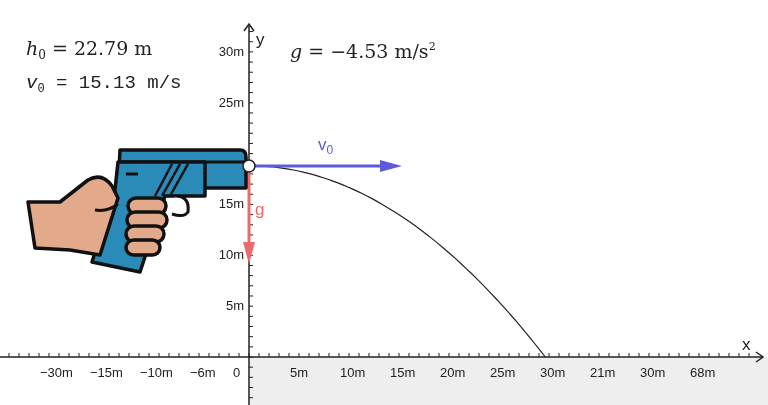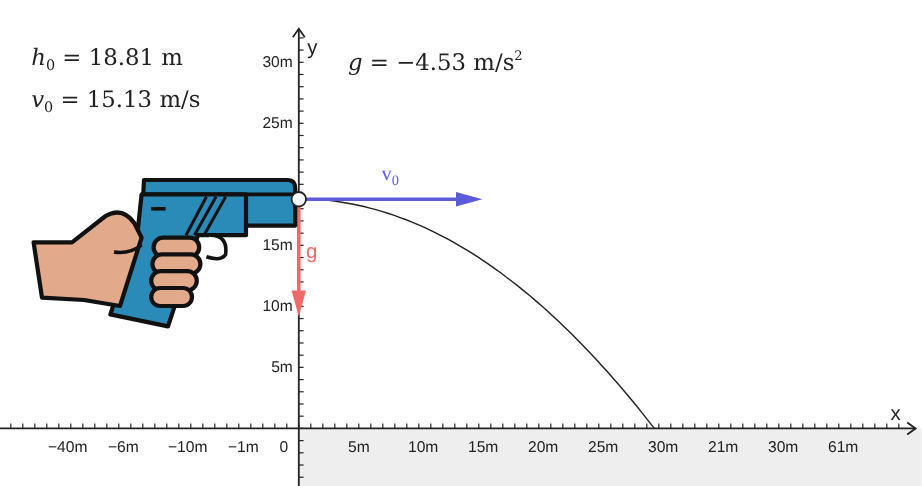--- a/index.html
+++ b/index.html
@@ -177,45 +177,45 @@
 
     <rect x="128" y="198" width="38" height="16" rx="8" fill="#e2aa8a"></rect>
     <rect x="127" y="212" width="40" height="16" rx="8" fill="#e2aa8a"></rect>
     <rect x="126" y="226" width="38" height="16" rx="8" fill="#e2aa8a"></rect>
     <rect x="126" y="240" width="34" height="15" rx="7.5" fill="#e2aa8a"></rect>
   </g>
 
   <circle cx="249" cy="166" r="6" fill="#fff" stroke="#222" stroke-width="1.5"></circle>
 </svg>
 
-<div class="math" style="left:26px;top:37px;"><i>h</i><sub>0</sub> <span>= 18.81 m</span></div>
-<div class="math" style="left:26px;top:72px;"><i>v</i><sub>0</sub> <span>= 15.13 m/s</span></div>
+<div class="math" style="left:26px;top:37px;"><i>h</i><sub>0</sub> <span>= 22.79 m</span></div>
+<div class="math" style="left:26px;top:72px;font-family:Liberation Mono, monospace;"><i>v</i><sub>0</sub> <span>= 15.13 m/s</span></div>
 <div class="math" style="left:290px;top:40px;"><i>g</i> <span>= −4.53 m/s</span><sup>2</sup></div>
 
 <div class="axis-name" style="left:256px;top:30px;">y</div>
 <div class="axis-name" style="left:742px;top:335px;">x</div>
 
-<div class="vec-label" style="left:318px;top:135px;color:#5b5bdc;font-family:Liberation Serif, serif;"><span>v</span><sub style="font-size:12px;">0</sub></div>
+<div class="vec-label" style="left:318px;top:135px;color:#5b5bdc;"><span>v</span><sub style="font-size:12px;">0</sub></div>
 <div class="vec-label" style="left:255px;top:200px;color:#ee6a6a;">g</div>
 
 <div id="xlabels">
-    <div class="tick-label" style="left: 40px; top: 365px;">−40m</div>
-    <div class="tick-label" style="left: 90px; top: 365px;">−6m</div>
+    <div class="tick-label" style="left: 40px; top: 365px;">−30m</div>
+    <div class="tick-label" style="left: 90px; top: 365px;">−15m</div>
     <div class="tick-label" style="left: 140px; top: 365px; text-align: center;">−10m</div>
-    <div class="tick-label" style="left: 190px; top: 365px;">−1m</div>
+    <div class="tick-label" style="left: 190px; top: 365px;">−6m</div>
     <div class="tick-label" style="left: 233px; top: 365px;">0</div>
     <div class="tick-label" style="left: 290px; top: 365px;">5m</div>
     <div class="tick-label" style="left: 340px; top: 365px;">10m</div>
     <div class="tick-label" style="left: 390px; top: 365px;">15m</div>
     <div class="tick-label" style="left: 440px; top: 365px; text-align: right;">20m</div>
     <div class="tick-label" style="left: 490px; top: 365px;">25m</div>
     <div class="tick-label" style="left: 540px; top: 365px;">30m</div>
     <div class="tick-label" style="left: 590px; top: 365px;">21m</div>
     <div class="tick-label" style="left: 640px; top: 365px;">30m</div>
-    <div class="tick-label" style="left: 690px; top: 365px;">61m</div>
+    <div class="tick-label" style="left: 690px; top: 365px;">68m</div>
   </div>
 <div id="ylabels">
     <div class="tick-label" style="right: 524px; top: 43.9px;">30m</div>
     <div class="tick-label" style="right: 524px; top: 94.75px;">25m</div>
     <div class="tick-label" style="right: 524px; top: 196.45px;">15m</div>
     <div class="tick-label" style="right: 524px; top: 247.3px;">10m</div>
     <div class="tick-label" style="right: 524px; top: 298.15px;">5m</div>
   </div>
 
 </body></html>

